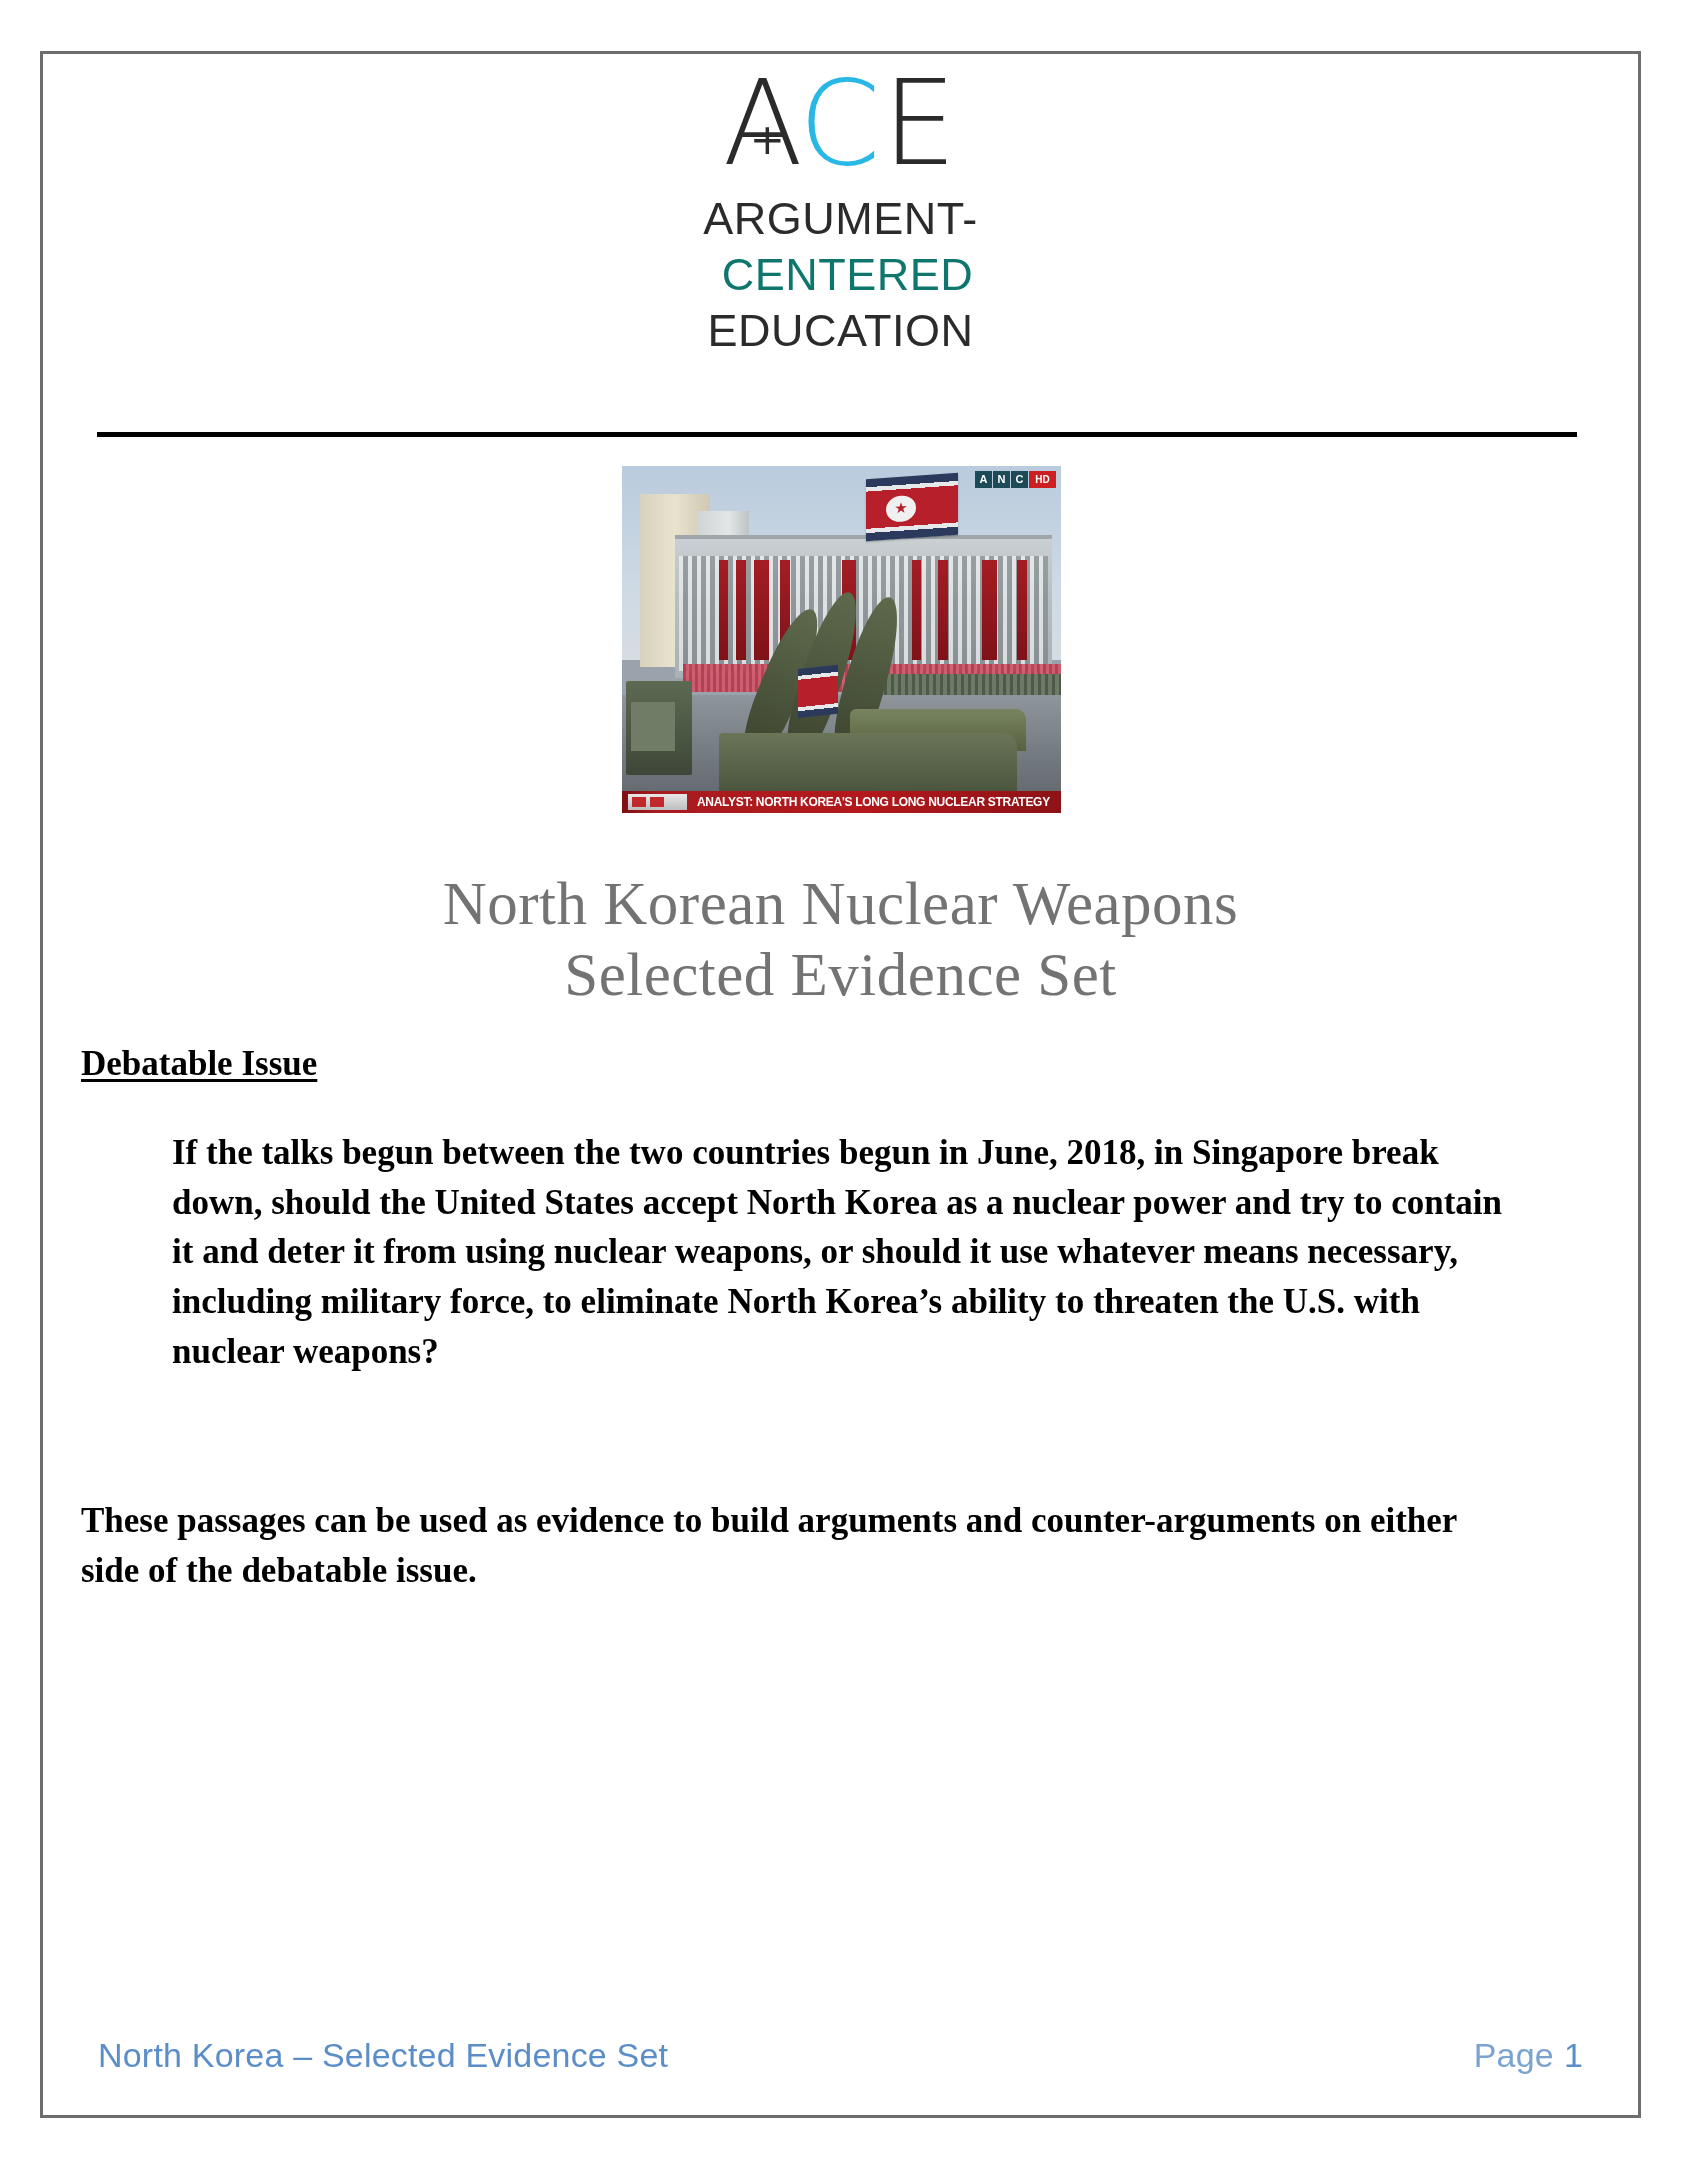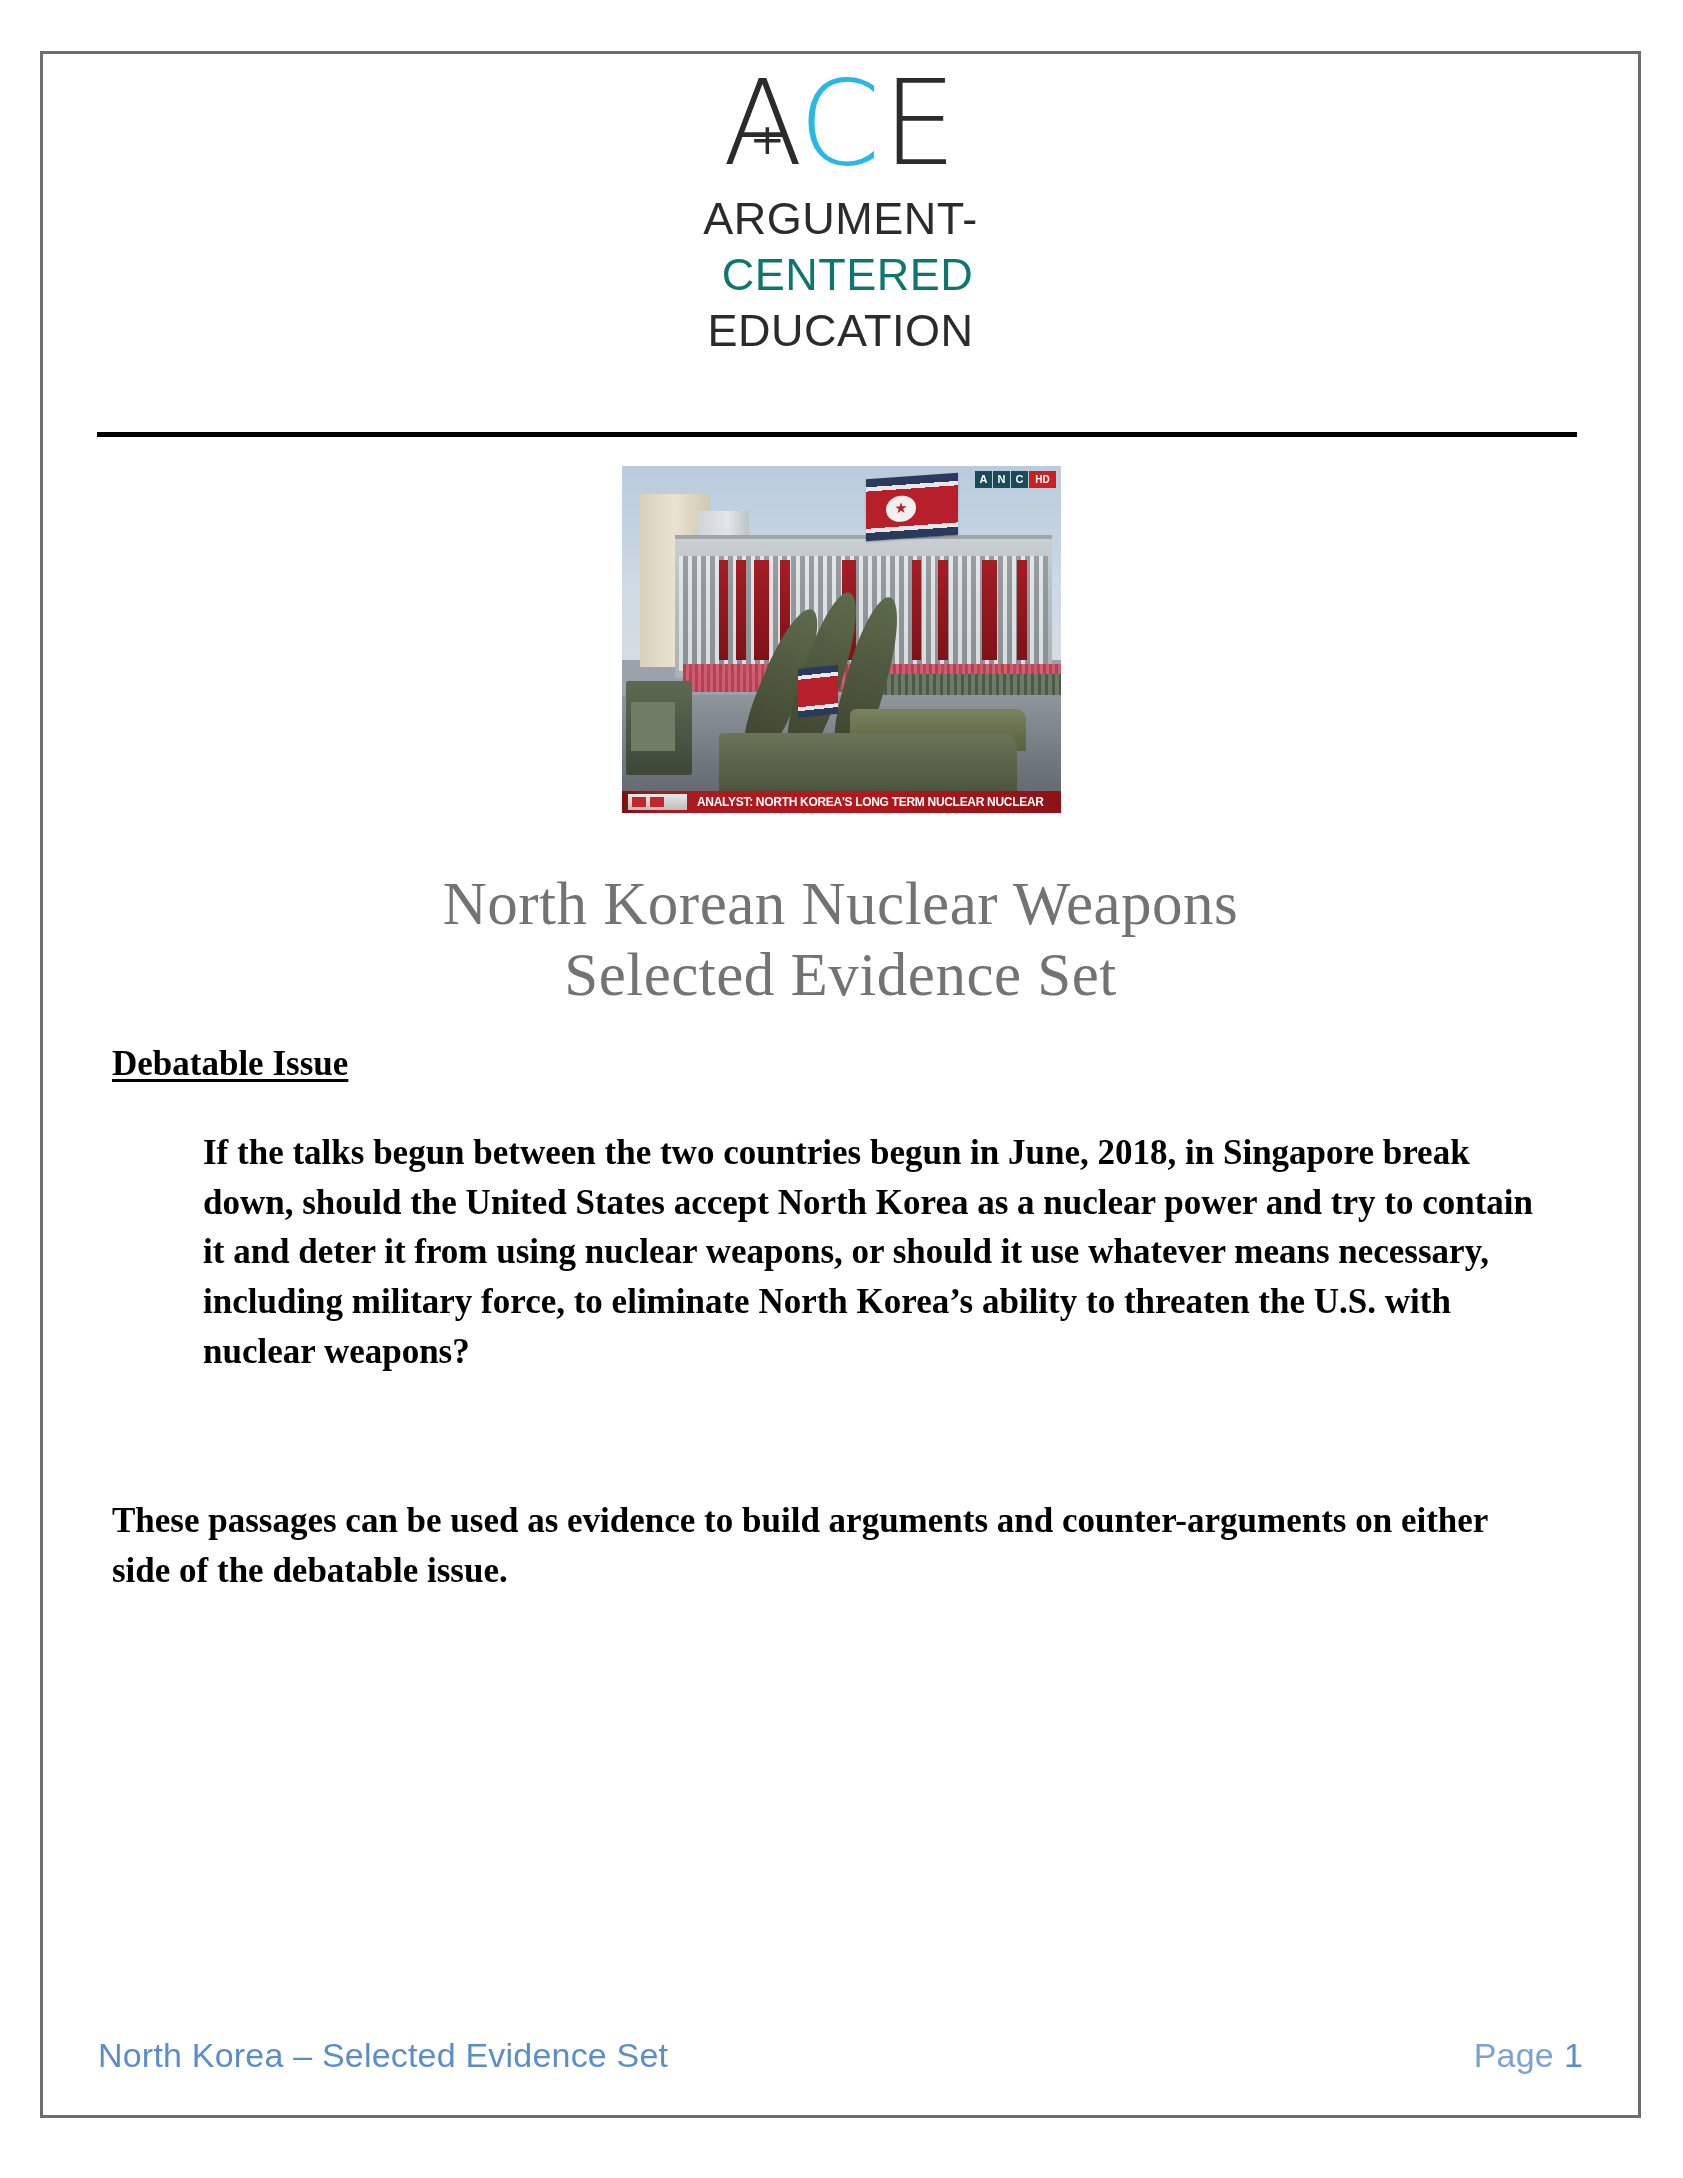--- a/index.html
+++ b/index.html
@@ -280,21 +280,21 @@
     line-height: 1.16;
     font-weight: 400;
     color: #737373;
     letter-spacing: 0.5px;
   }
   #doc-title .line { display: block; }
 
   
   #content {
     position: absolute;
-    left: 69px;
+    left: 38px;
     top: 990px;
     width: 1475px;
   }
   #debatable-heading {
     font-family: "Liberation Serif", "DejaVu Serif", serif;
     font-size: 35px;
     font-weight: 700;
     text-decoration: underline;
     text-underline-offset: 4px;
     color: #000000;
@@ -387,21 +387,21 @@
     <div class="ni-launcher-deck"></div>
     <div class="ni-launcher-body"></div>
 
     <div id="anc-bug">
       <span>A</span>
       <span>N</span>
       <span>C</span>
       <span class="hd">HD</span>
     </div>
 
-    <div id="ni-chyron">ANALYST: NORTH KOREA'S LONG TERM NUCLEAR NUCLEAR</div>
+    <div id="ni-chyron">ANALYST: NORTH KOREA'S LONG LONG NUCLEAR STRATEGY</div>
     <div id="ni-chyron-box"></div>
   </div>
 
   <h1 id="doc-title">
     <span class="line">North Korean Nuclear Weapons</span>
     <span class="line">Selected Evidence Set</span>
   </h1>
 
   <div id="content">
     <div id="debatable-heading">Debatable Issue</div>

